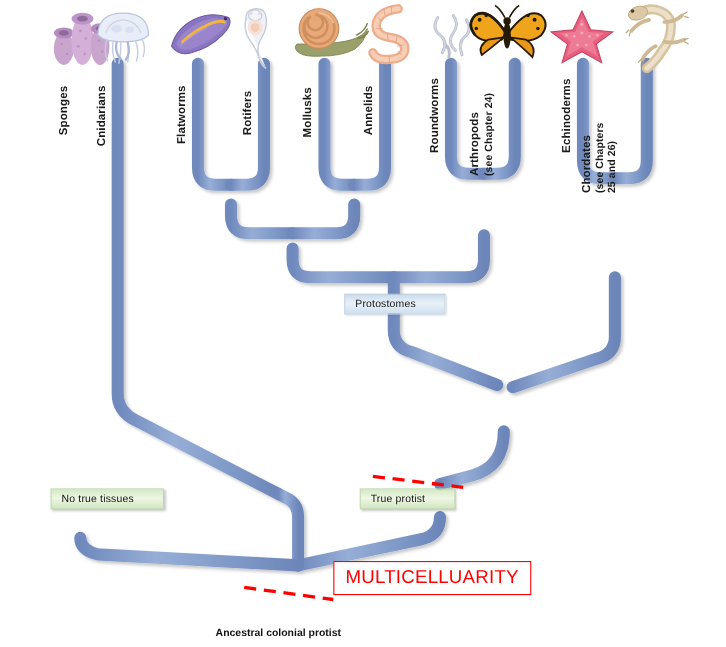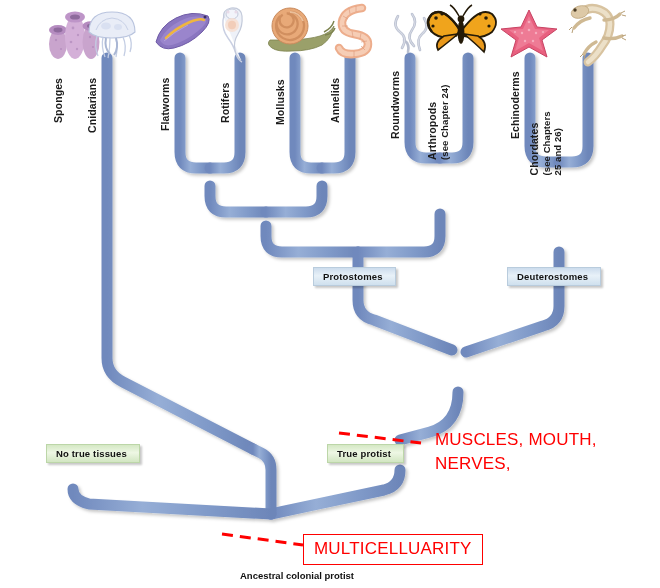--- a/index.html
+++ b/index.html
@@ -44,23 +44,23 @@
   
   .organism {
     position: absolute;
   }
   .organism svg { display: block; overflow: visible; }
 
   
   .chip {
     position: absolute;
     font-size: 9.5px;
-    font-weight: bold;
+    font-weight: normal;
     color: #111111;
-    padding: 3px 12px 3px 9px;
+    padding: 3px 26px 3px 9px;
     white-space: nowrap;
     box-shadow: 1.5px 1.5px 2px rgba(0,0,0,0.22);
     text-align: center;
     letter-spacing: 0.15px;
   }
   .chip-blue {
     background: linear-gradient(to bottom, #ccdced 0%, #e8f1f8 45%, #cfe0ee 100%);
     border: 1px solid #b9ccdd;
   }
   .chip-green {
@@ -89,21 +89,20 @@
     letter-spacing: 0.2px;
   }
 
   
   .root-caption {
     position: absolute;
     font-size: 9.5px;
     font-weight: bold;
     color: #111111;
     white-space: nowrap;
-    margin-left: 44px;
   }
 </style>
 </head>
 <body>
 
 <div id="stage">
 
   <svg id="tree-svg" viewBox="0 0 660 588" xmlns="http://www.w3.org/2000/svg">
     <defs>
       <filter id="sh" x="-30%" y="-30%" width="180%" height="180%">
@@ -364,33 +363,30 @@
   <div class="tip-label" style="left:521px; top:128px;"><span>Echinoderms</span></div>
 
   <div class="tip-label two-line" style="left:563px; top:141px;">
     <span>Chordates</span>
     <span class="tip-sub" style="white-space:pre-line;">(see Chapters
 25 and 26)</span>
   </div>
 
   <div class="chip chip-blue" style="left:313px; top:267px;"><span>Protostomes</span></div>
 
-  <div class="chip chip-blue" style="left:507px; top:267px;"><span>Deuterostomes</span></div>
 
 
 
   <div class="chip chip-green" style="left:46px; top:444px;text-align:right;"><span>No true tissues</span></div>
 
   <div class="chip chip-green" style="left:327px; top:444px;"><span>True protist</span></div>
 
   <svg style="position:absolute; left:0; top:0; width:660px; height:588px;" viewBox="0 0 660 588" xmlns="http://www.w3.org/2000/svg">
     <line x1="339" y1="433" x2="421" y2="443" stroke="#FF0000" stroke-width="3" stroke-dasharray="11,7" stroke-linecap="butt"></line>
     <line x1="222" y1="534" x2="303" y2="545" stroke="#FF0000" stroke-width="3" stroke-dasharray="11,7" stroke-linecap="butt"></line>
   </svg>
 
-  <div class="anno-red" style="left:435px; top:428px;">MUSCLES, MOUTH,
-NERVES,</div>
-
-  <div class="anno-boxed" style="left:303px; top:534px;">MULTICELLUARITY</div>
+
+  <div class="anno-boxed" style="left:303px; top:510px;">MULTICELLUARITY</div>
 
   <div class="root-caption" style="left:196px; top:570px;">Ancestral colonial protist</div>
 
 </div>
 
 </body></html>

